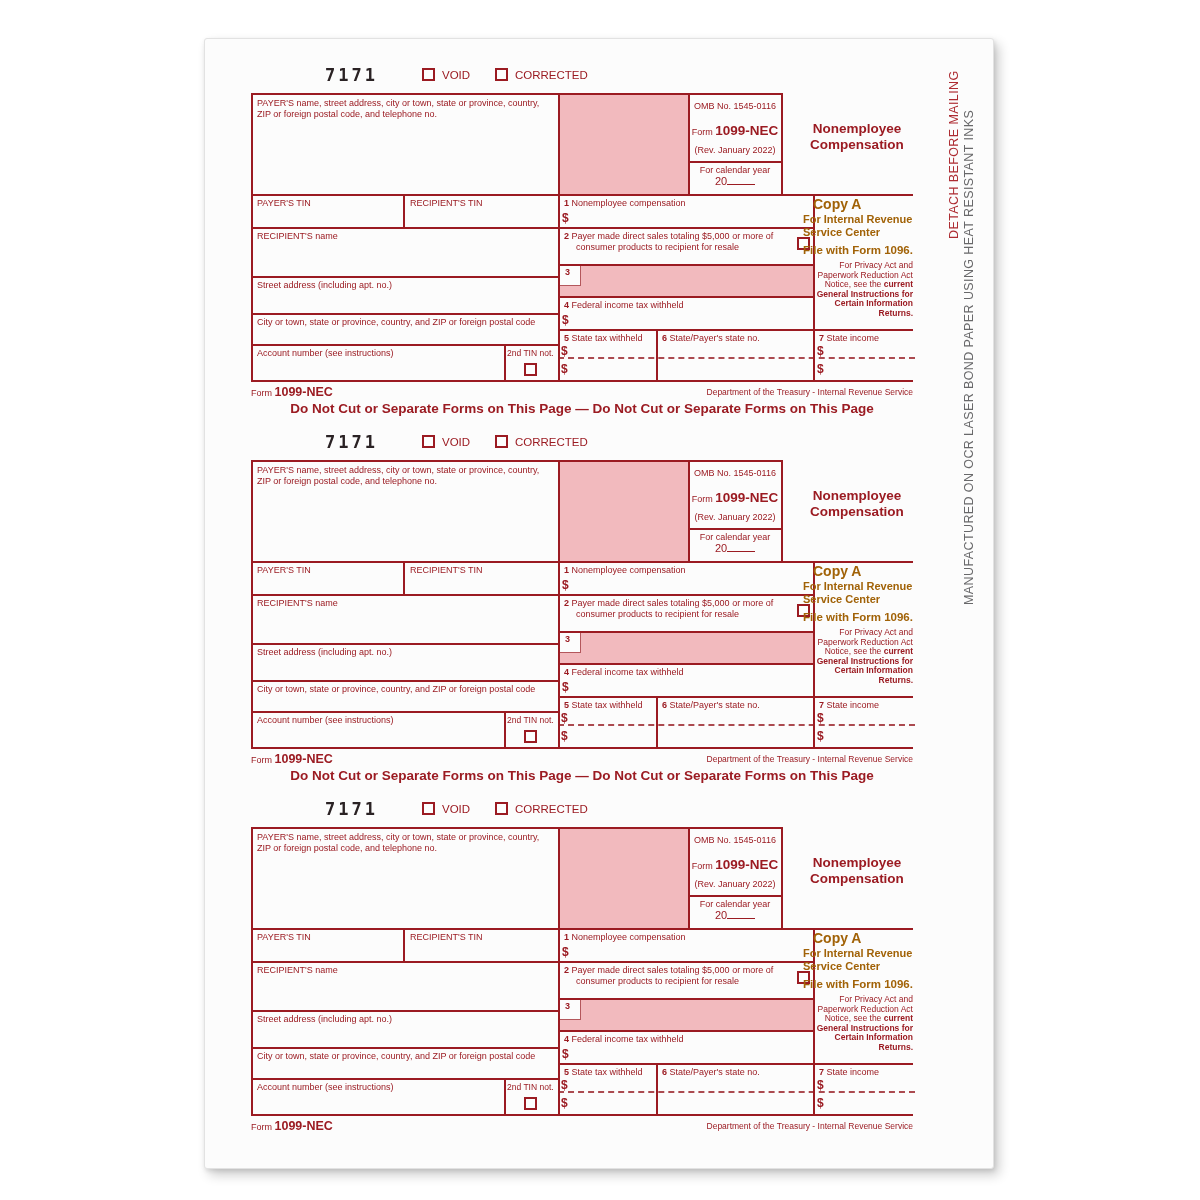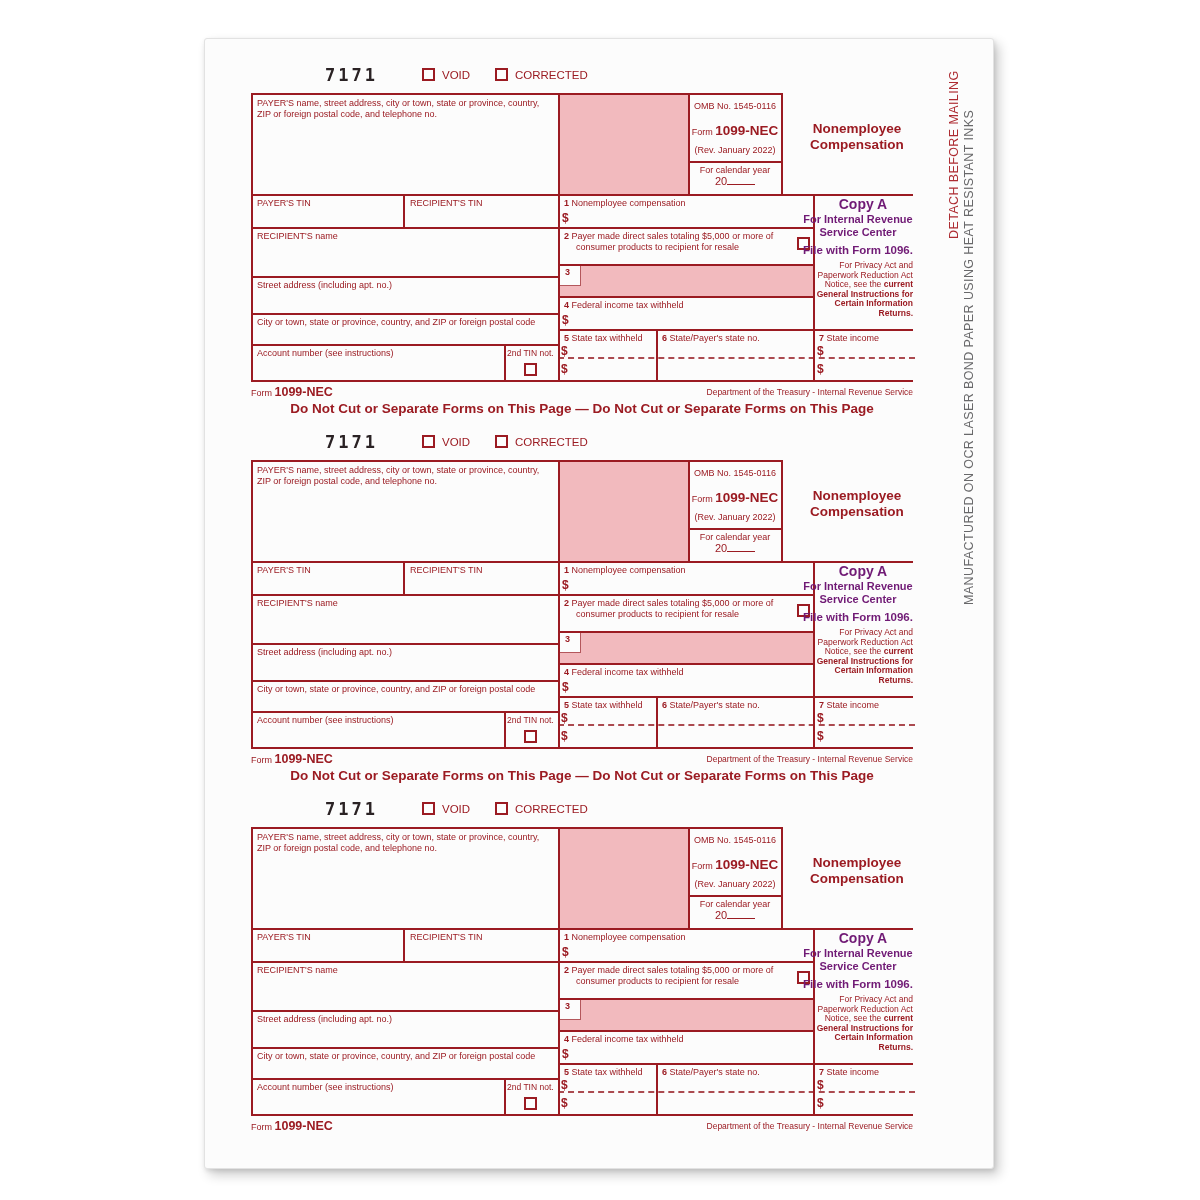--- a/index.html
+++ b/index.html
@@ -22,21 +22,21 @@
   .dollar{position:absolute;font-size:12px;color:#9b1b22;font-weight:bold;}
   .cb{position:absolute;width:13px;height:13px;background:#fdfdfd;border:2px solid #9b1b22;box-sizing:border-box;}
   .pinkfill{position:absolute;background:#f2babe;}
   .ocr{
     position:absolute;font-family:"DejaVu Sans Mono",monospace;font-weight:bold;
     font-size:17px;color:#2a2224;letter-spacing:3px;
   }
   .voidlbl{position:absolute;font-size:11.5px;color:#9b1b22;font-weight:500;}
   .title2{position:absolute;font-size:13.5px;font-weight:bold;color:#9b1b22;line-height:16px;text-align:center;}
   .ombcell{position:absolute;text-align:center;color:#9b1b22;}
-  .copyA{position:absolute;text-align:center;color:#701a75;}
+  .copyA{position:absolute;text-align:left;color:#a16207;}
   .privacy{position:absolute;text-align:right;color:#9b1b22;font-size:8.5px;line-height:9.5px;}
   .sep{
     position:absolute;left:46px;width:662px;text-align:center;
     font-size:13.5px;font-weight:bold;color:#9b1b22;
   }
   .footerform{position:absolute;color:#9b1b22;}
   .vrot{
     position:absolute;transform:rotate(-90deg);transform-origin:0 0;
     white-space:nowrap;font-size:12.5px;letter-spacing:.4px;
   }

